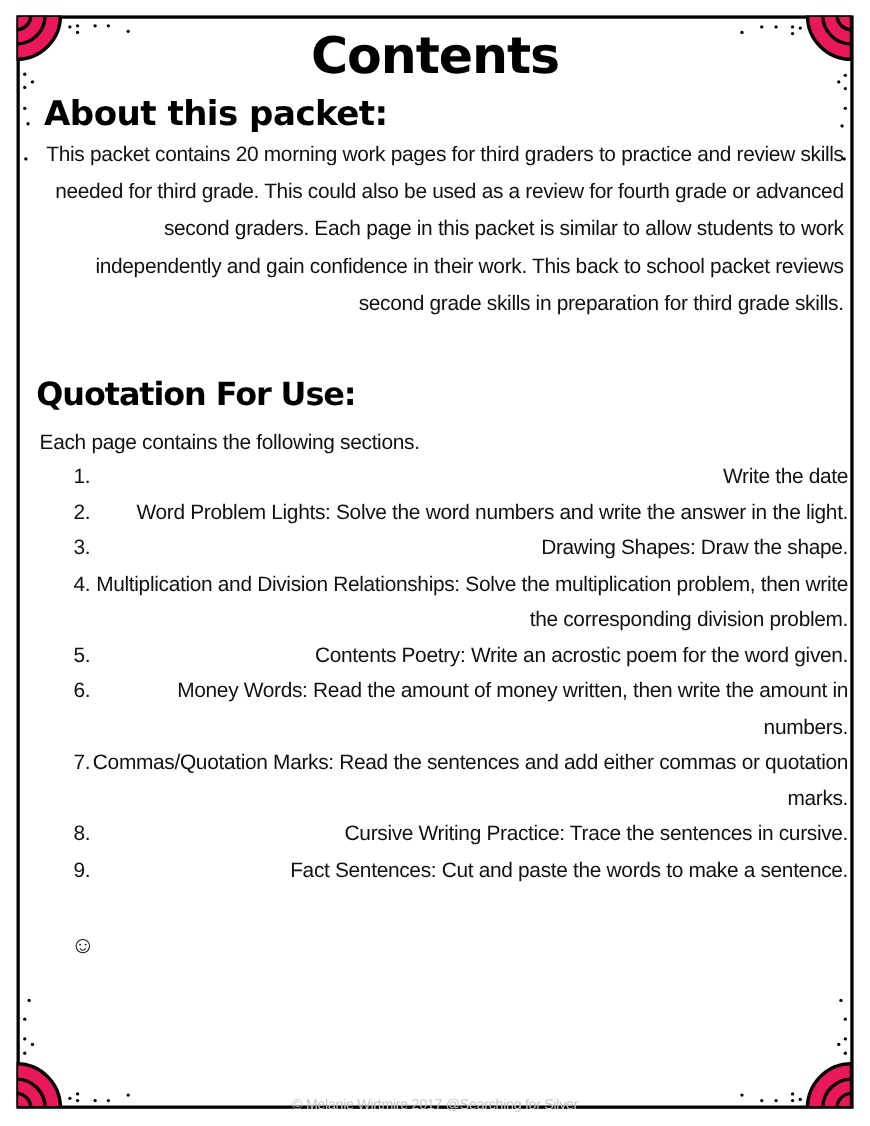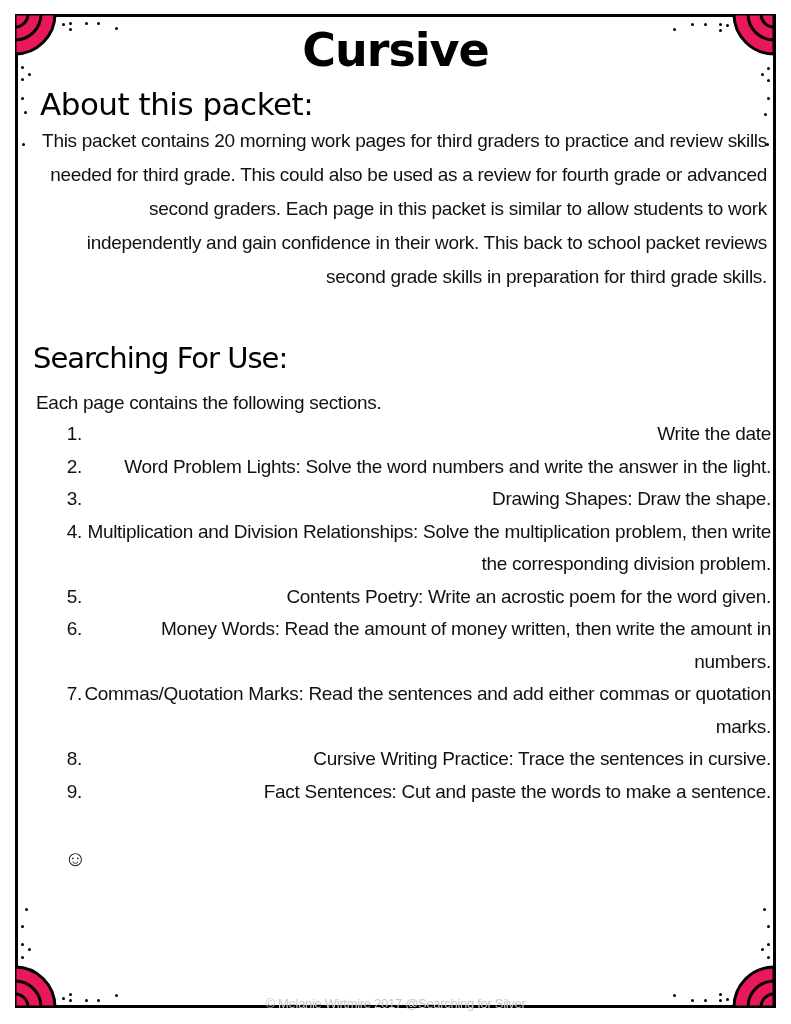--- a/index.html
+++ b/index.html
@@ -15,21 +15,21 @@
     .corner.bl { left: 15px; top: 961px; }
     .corner.br { left: 728px; top: 961px; }
     .dot { position: absolute; width: 3px; height: 3px; border-radius: 50%; background: #000; }
 
     .title {
       position: absolute; left: 0; width: 791px; top: 22px; text-align: center;
       font-family: "DejaVu Sans", sans-serif; font-weight: bold; font-size: 46px;
       letter-spacing: -1px; color: #000; line-height: 56px;
     }
     .h2 {
-      position: absolute; font-family: "DejaVu Sans", sans-serif; font-weight: normal;
+      position: absolute; font-family: "DejaVu Sans", sans-serif; font-weight: bold;
       color: #000; letter-spacing: -0.5px;
     }
     .h2.about { left: 40px; top: 84px; font-size: 31px; line-height: 40px; }
     .h2.directions { left: 33px; top: 338px; font-size: 29px; line-height: 40px; letter-spacing: -1px; }
 
     .body-text {
       font-family: "Liberation Sans", sans-serif; font-size: 19px; color: #111;
       letter-spacing: -0.3px;
       text-align: right;
     }
@@ -129,26 +129,26 @@
   <span class="dot" style="left:761px;top:948px"></span>
   <span class="dot" style="left:767px;top:956px"></span>
   <span class="dot" style="left:673px;top:994px"></span>
   <span class="dot" style="left:691px;top:999px"></span>
   <span class="dot" style="left:704px;top:999px"></span>
   <span class="dot" style="left:719px;top:993px"></span>
   <span class="dot" style="left:719px;top:999px"></span>
   <span class="dot" style="left:726px;top:998px"></span>
 </div>
 
-<div class="title">Cursive</div>
+<div class="title">Contents</div>
 
 <div class="h2 about">About this packet:</div>
 <p class="about-para body-text">This packet contains 20 morning work pages for third graders to practice and review skills needed for third grade. This could also be used as a review for fourth grade or advanced second graders.  Each page in this packet is similar to allow students to work independently and gain confidence in their work. This back to school packet reviews second grade skills in preparation for third grade skills.</p>
 
-<div class="h2 directions">Searching For Use:</div>
+<div class="h2 directions">Quotation For Use:</div>
 <div class="intro body-text">Each page contains the following sections.</div>
 
 <ol class="dir-list body-text">
   <li class="dir-item">
     <span class="dir-num">1.</span>
     <span class="dir-text">Write the date</span>
   </li>
   <li class="dir-item">
     <span class="dir-num">2.</span>
     <span class="dir-text">Word Problem Lights: Solve the word numbers and write the answer in the light.</span>

